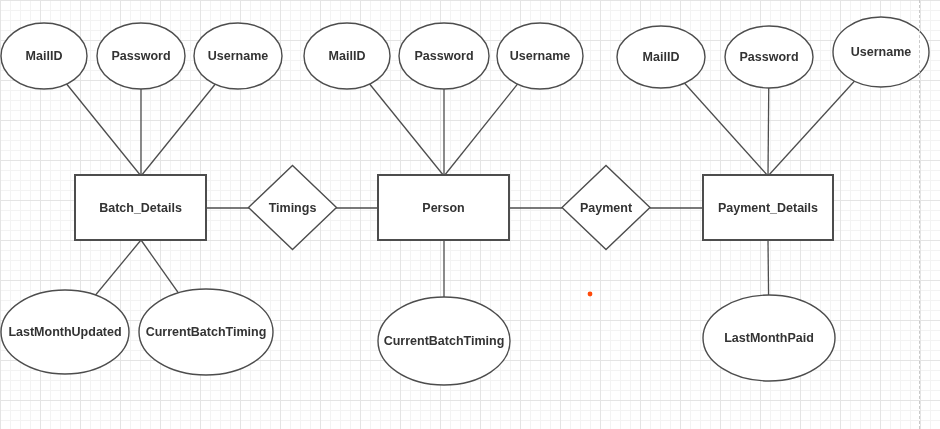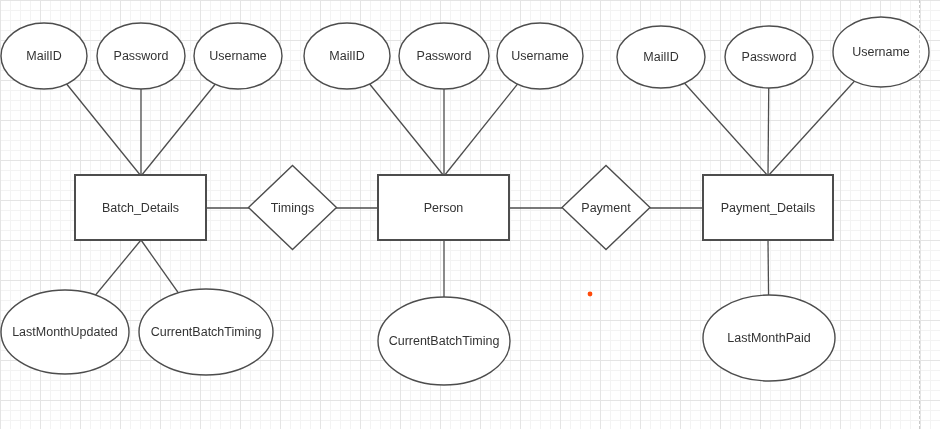--- a/index.html
+++ b/index.html
@@ -19,20 +19,21 @@
     font-family: "Liberation Sans", sans-serif;
   }
   .canvas {
     position: relative; width: 940px; height: 429px;
     background-color: var(--background);
     background-image:
       repeating-linear-gradient(to right,  var(--grid-major) 0 1px, transparent 1px 40px),
       repeating-linear-gradient(to bottom, var(--grid-major) 0 1px, transparent 1px 40px),
       repeating-linear-gradient(to right,  var(--grid-minor) 0 1px, transparent 1px 10px),
       repeating-linear-gradient(to bottom, var(--grid-minor) 0 1px, transparent 1px 10px);
+    font-weight: bold;
   }
   svg.diagram { position: absolute; left: 0; top: 0; }
   .edge { stroke: var(--shape-stroke); stroke-width: 1.3; fill: none; }
   .node-rect    { fill: var(--shape-fill); stroke: var(--shape-stroke); stroke-width: 2; }
   .node-ellipse { fill: var(--shape-fill); stroke: var(--shape-stroke); stroke-width: 1.4; }
   .node-diamond { fill: var(--shape-fill); stroke: var(--shape-stroke); stroke-width: 1.4; }
   .node-label {
     font-family: "Liberation Sans", sans-serif;
     font-size: 12.5px; fill: var(--label-text);
     text-anchor: middle;

